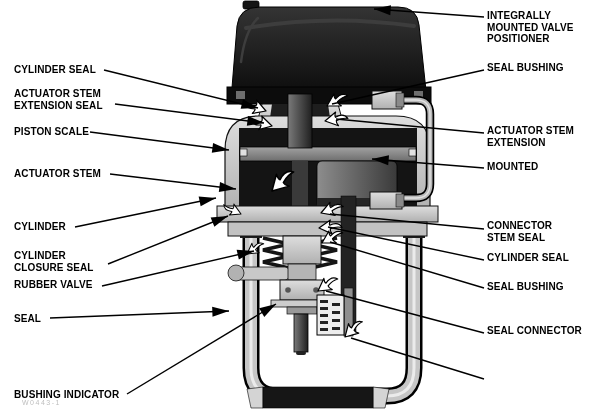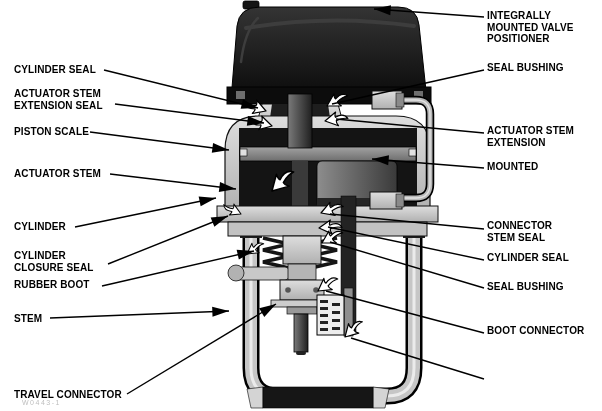--- a/index.html
+++ b/index.html
@@ -163,32 +163,32 @@
 </svg>
 
 <div class="lbl" style="left:14px;top:64px">CYLINDER SEAL</div>
 <div class="lbl" style="left:14px;top:88px">ACTUATOR STEM
 EXTENSION SEAL</div>
 <div class="lbl" style="left:14px;top:126px">PISTON SCALE</div>
 <div class="lbl" style="left:14px;top:168px">ACTUATOR STEM</div>
 <div class="lbl" style="left:14px;top:221px">CYLINDER</div>
 <div class="lbl" style="left:14px;top:250px">CYLINDER
 CLOSURE SEAL</div>
-<div class="lbl" style="left:14px;top:279px">RUBBER BOOT</div>
-<div class="lbl" style="left:14px;top:313px">STEM</div>
-<div class="lbl" style="left:14px;top:389px">TRAVEL CONNECTOR</div>
+<div class="lbl" style="left:14px;top:279px">RUBBER VALVE</div>
+<div class="lbl" style="left:14px;top:313px">SEAL</div>
+<div class="lbl" style="left:14px;top:389px">BUSHING INDICATOR</div>
 
 <div class="lbl" style="left:487px;top:10px">INTEGRALLY
 MOUNTED VALVE
 POSITIONER</div>
 <div class="lbl" style="left:487px;top:62px">SEAL BUSHING</div>
 <div class="lbl" style="left:487px;top:125px">ACTUATOR STEM
 EXTENSION</div>
 <div class="lbl" style="left:487px;top:161px">MOUNTED</div>
 <div class="lbl" style="left:487px;top:220px">CONNECTOR
 STEM SEAL</div>
 <div class="lbl" style="left:487px;top:252px">CYLINDER SEAL</div>
 <div class="lbl" style="left:487px;top:281px">SEAL BUSHING</div>
-<div class="lbl" style="left:487px;top:325px">BOOT CONNECTOR</div>
+<div class="lbl" style="left:487px;top:325px">SEAL CONNECTOR</div>
 
 <div class="watermark">W0443-1</div>
 
 </div>
 
 </body></html>

